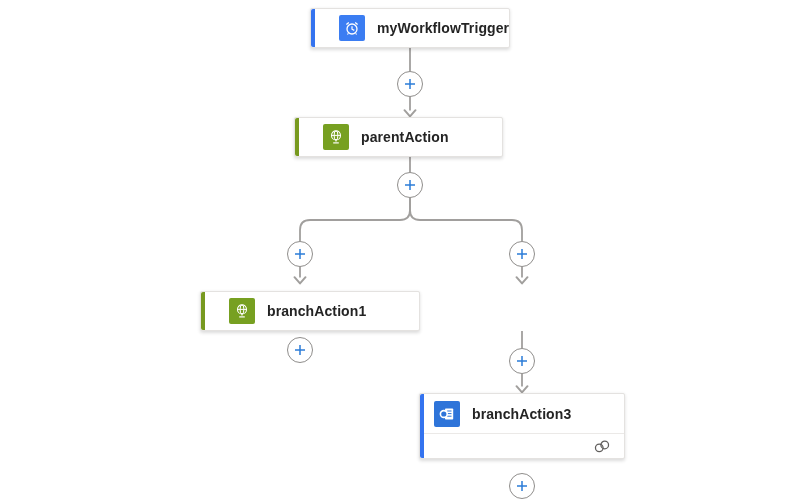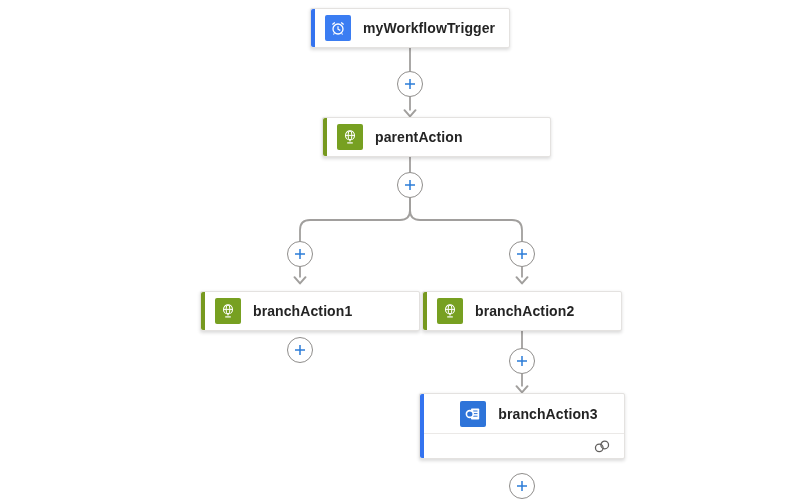--- a/index.html
+++ b/index.html
@@ -8,30 +8,30 @@
     font-family:"Liberation Sans","DejaVu Sans",sans-serif;overflow:hidden;
   }
   #connector-layer{position:absolute;left:0;top:0;pointer-events:none;}
   .connector{stroke:#a19f9d;stroke-width:1.8;fill:none;}
   .arrowhead{stroke:#a19f9d;stroke-width:2;fill:none;stroke-linecap:round;stroke-linejoin:round;}
   .node{
     position:absolute;height:40px;background:#fff;
     border:1px solid #e4e2e0;border-radius:2px;
     box-shadow:0 1.5px 3.5px rgba(0,0,0,.14);
     display:flex;align-items:center;gap:12px;
-    padding-left:14px;box-sizing:border-box;cursor:pointer;
+    padding-left:28px;box-sizing:border-box;cursor:pointer;
   }
   .node-multi{
     position:absolute;background:#fff;
     border:1px solid #e4e2e0;border-radius:2px;
     box-shadow:0 1.5px 3.5px rgba(0,0,0,.14);
     box-sizing:border-box;cursor:pointer;
     display:flex;flex-direction:column;
   }
-  .row-main{height:40px;display:flex;align-items:center;gap:12px;padding-left:14px;justify-content:center;}
+  .row-main{height:40px;display:flex;align-items:center;gap:12px;padding-left:14px;}
   .row-footer{
     height:24px;border-top:1px solid #ebe9e7;display:flex;align-items:center;
     justify-content:flex-end;padding:0 12px;
   }
   .accent{
     position:absolute;left:0;top:0;bottom:0;width:4px;
     border-radius:2px 0 0 2px;background:#999;
   }
   .node-icon{
     width:26px;height:26px;border-radius:2px;flex:0 0 26px;
@@ -93,21 +93,21 @@
       <svg viewBox="0 0 18 18" width="18" height="18">
         <circle cx="9" cy="10" r="5" fill="none" stroke="#fff" stroke-width="1.3"></circle>
         <path d="M9 7.3 V10.2 L11.3 11.4" fill="none" stroke="#fff" stroke-width="1.2"></path>
         <path d="M3.4 5.4 L5.8 3.4 M14.6 5.4 L12.2 3.4" stroke="#fff" stroke-width="1.3"></path>
         <path d="M5.4 14.3 L4.4 15.5 M12.6 14.3 L13.6 15.5" stroke="#fff" stroke-width="1.1"></path>
       </svg>
     </span>
     <span class="node-title">myWorkflowTrigger</span>
   </div>
 
-  <div class="node" style="left:322px;top:117px;width:229px">
+  <div class="node" style="left:294px;top:117px;width:209px">
     <span class="accent" style="background-color: rgb(119, 153, 31);"></span>
     <span class="node-icon" style="background-color: rgb(119, 160, 33);">
       <svg viewBox="0 0 18 18" width="18" height="18">
         <circle cx="9" cy="7.4" r="4.5" fill="none" stroke="#fff" stroke-width="1.1"></circle>
         <ellipse cx="9" cy="7.4" rx="1.9" ry="4.5" fill="none" stroke="#fff" stroke-width="1"></ellipse>
         <path d="M4.5 7.4 H13.5" stroke="#fff" stroke-width="1"></path>
         <path d="M9 11.9 V13.6" stroke="#fff" stroke-width="1.2"></path>
         <path d="M6.2 14.9 H11.8" stroke="#fff" stroke-width="1.2"></path>
       </svg>
     </span>
@@ -121,33 +121,20 @@
         <circle cx="9" cy="7.4" r="4.5" fill="none" stroke="#fff" stroke-width="1.1"></circle>
         <ellipse cx="9" cy="7.4" rx="1.9" ry="4.5" fill="none" stroke="#fff" stroke-width="1"></ellipse>
         <path d="M4.5 7.4 H13.5" stroke="#fff" stroke-width="1"></path>
         <path d="M9 11.9 V13.6" stroke="#fff" stroke-width="1.2"></path>
         <path d="M6.2 14.9 H11.8" stroke="#fff" stroke-width="1.2"></path>
       </svg>
     </span>
     <span class="node-title">branchAction1</span>
   </div>
 
-  <div class="node" style="left:422px;top:291px;width:200px">
-    <span class="accent" style="background-color: rgb(119, 153, 31);"></span>
-    <span class="node-icon" style="background-color: rgb(119, 160, 33);">
-      <svg viewBox="0 0 18 18" width="18" height="18">
-        <circle cx="9" cy="7.4" r="4.5" fill="none" stroke="#fff" stroke-width="1.1"></circle>
-        <ellipse cx="9" cy="7.4" rx="1.9" ry="4.5" fill="none" stroke="#fff" stroke-width="1"></ellipse>
-        <path d="M4.5 7.4 H13.5" stroke="#fff" stroke-width="1"></path>
-        <path d="M9 11.9 V13.6" stroke="#fff" stroke-width="1.2"></path>
-        <path d="M6.2 14.9 H11.8" stroke="#fff" stroke-width="1.2"></path>
-      </svg>
-    </span>
-    <span class="node-title">branchAction2</span>
-  </div>
 
   <div class="node-multi" style="left:419px;top:393px;width:206px;height:66px">
     <span class="accent" style="background-color: rgb(52, 115, 239);"></span>
     <div class="row-main">
       <span class="node-icon" style="background-color: rgb(46, 116, 217);">
         <svg viewBox="0 0 18 18" width="18" height="18">
           <rect x="7" y="3.4" width="8.2" height="11.2" rx="0.8" fill="#fff"></rect>
           <path d="M9.2 6 H13.5 M9.2 8.6 H13.5 M9.2 11.2 H13.5" stroke="#2e74d9" stroke-width="1"></path>
           <circle cx="5.8" cy="9" r="3.4" fill="#2e74d9" stroke="#fff" stroke-width="1.6"></circle>
         </svg>

